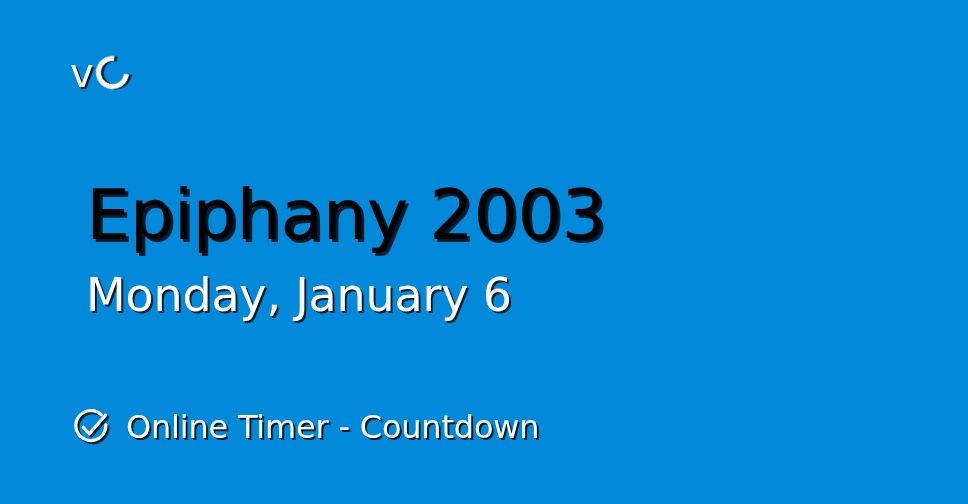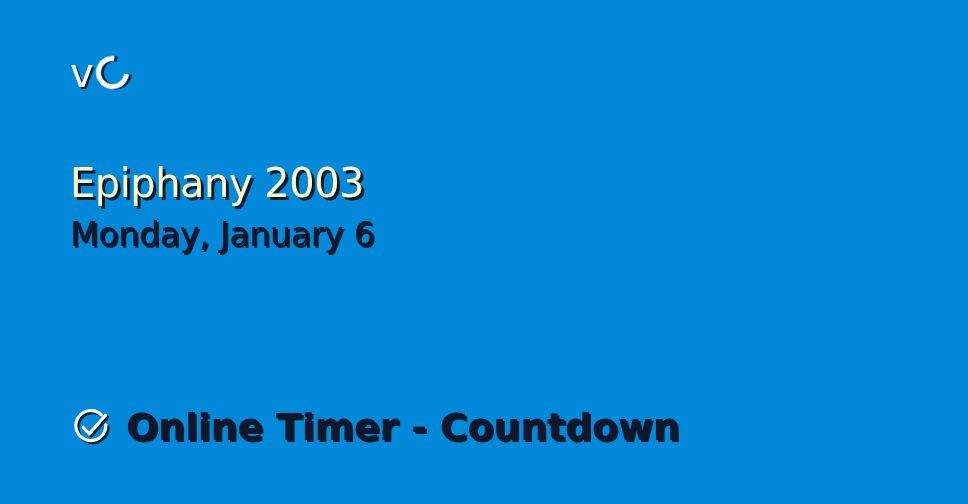--- a/index.html
+++ b/index.html
@@ -79,38 +79,38 @@
 
   
   .headline {
     position: absolute;
     left: 70px;
     top: 162px;
     width: 820px;
   }
 
   .event-title {
-    margin: 0;
+    margin: 16px;
     font-family: "DejaVu Sans", sans-serif;
-    font-size: 40px;
+    font-size: 70px;
     font-weight: 400;
     line-height: 1.08;
-    color: #fef9c3;
+    color: #000000;
     text-shadow: 3px 3px 0 rgba(0, 0, 0, 0.80);
     white-space: nowrap;
     letter-spacing: -0.5px;
   }
 
   .event-date {
-    margin: 12px 0 0 0;
+    margin: 12px 0 0 16px;
     font-family: "DejaVu Sans", sans-serif;
-    font-size: 33px;
+    font-size: 46px;
     font-weight: 400;
     line-height: 1.12;
-    color: #0f172a;
+    color: #ffffff;
     text-shadow: 2px 2px 0 rgba(0, 0, 0, 0.80);
     white-space: nowrap;
     letter-spacing: -0.2px;
   }
 
   
   .footer-link {
     position: absolute;
     left: 70px;
     top: 406px;
@@ -124,23 +124,23 @@
   .timer-icon {
     width: 42px;
     height: 42px;
     flex: 0 0 42px;
     display: block;
     filter: drop-shadow(2px 2px 0 rgba(0, 0, 0, 0.80));
   }
 
   .footer-label {
     font-family: "DejaVu Sans", sans-serif;
-    font-size: 38px;
-    font-weight: 700;
-    color: #0f172a;
+    font-size: 32px;
+    font-weight: 400;
+    color: #ffffff;
     line-height: 1;
     text-shadow: 2px 2px 0 rgba(0, 0, 0, 0.80);
     white-space: nowrap;
     letter-spacing: -0.2px;
   }
 </style>
 </head>
 <body>
 
 <div class="page">

